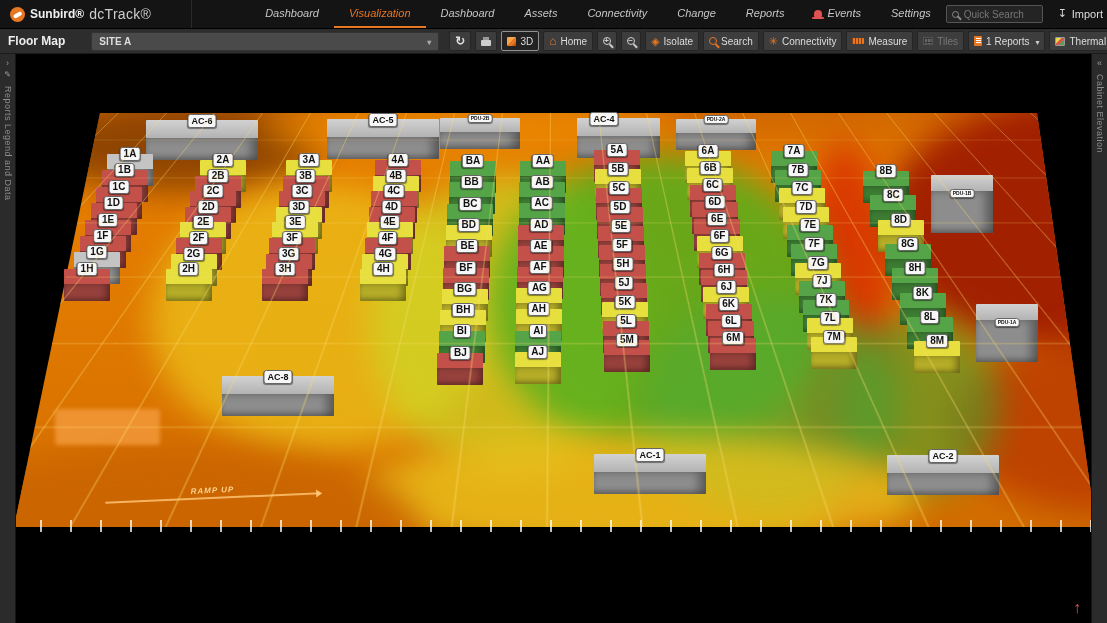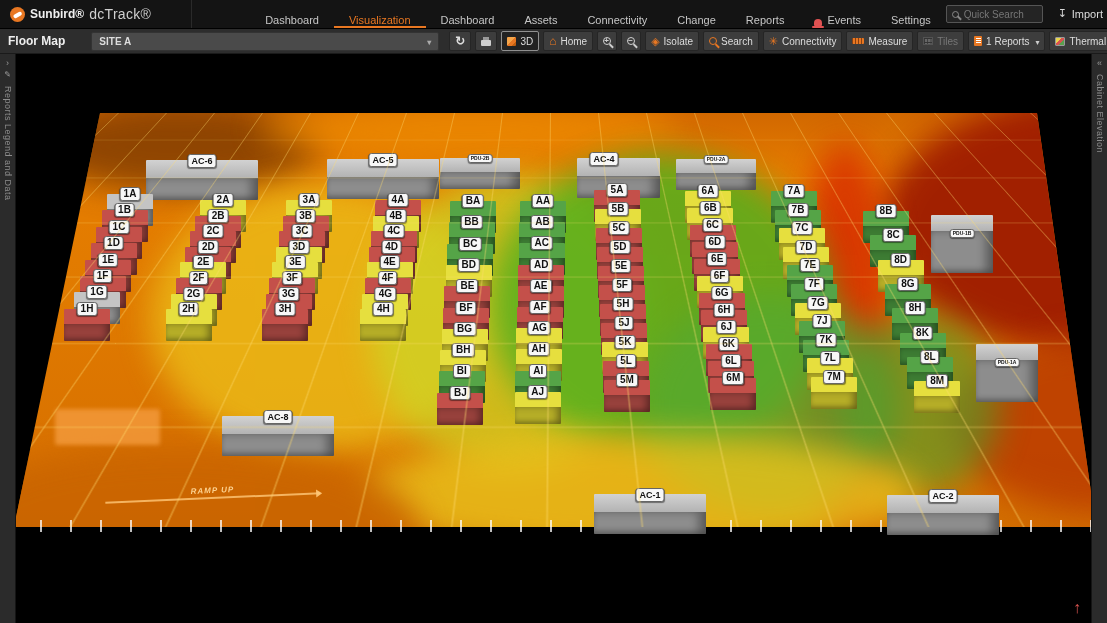--- a/index.html
+++ b/index.html
@@ -7,21 +7,21 @@
   .app { position: relative; width: 1107px; height: 623px; background: #000; overflow: hidden; display: flex; flex-direction: column; }
 
   
   .topnav { height: 28px; background: #141414; display: flex; align-items: center; padding: 0 10px; flex: none; }
   .brand { display: flex; align-items: center; gap: 5px; padding-right: 40px; border-right: 1px solid #2a2a2a; height: 100%; }
   .logo { width: 15px; height: 15px; border-radius: 50%; background: #e87722; position: relative; display: inline-block; }
   .logo::after { content: ""; position: absolute; left: 3px; top: 6px; width: 9px; height: 3.5px; background: #fff; border-radius: 2px; transform: rotate(-28deg); }
   .brand1 { color: #f0f0f0; font-weight: bold; font-size: 12px; }
   .brand2 { color: #cfcfcf; font-size: 14px; letter-spacing: .3px; }
   .navitems { display: flex; align-items: stretch; height: 100%; margin-left: 58px; }
-  .nav-item { display: flex; align-items: flex-end; gap: 5px; padding: 0 15px; font-size: 11px; color: #c6c6c6; cursor: pointer; border-bottom: 2px solid transparent; }
+  .nav-item { display: flex; align-items: center; gap: 5px; padding: 0 15px; font-size: 11px; color: #c6c6c6; cursor: pointer; border-bottom: 2px solid transparent; font-style: italic; }
   .nav-item.active { color: #e87722; border-bottom-color: #e87722; }
   .nav-right { margin-left: auto; display: flex; align-items: center; gap: 14px; }
   .searchbox { display: flex; align-items: center; gap: 5px; width: 97px; height: 18px; background: #242424; border: 1px solid #555; border-radius: 2px; padding: 0 5px; }
   .searchbox input { background: transparent; border: none; outline: none; color: #bbb; font-size: 10px; width: 74px; font-family: "Liberation Sans", sans-serif; }
   .searchbox input::placeholder { color: #777; }
   .nr-item { display: flex; align-items: center; gap: 4px; color: #ddd; font-size: 11px; cursor: pointer; }
   .caret::after { content: "▾"; font-size: 8px; color: #aaa; margin-left: 2px; }
 
   
   .ic { display: inline-block; position: relative; flex: none; }
@@ -83,21 +83,21 @@
                       repeating-linear-gradient(0deg, rgba(255,220,110,.32) 0 1.5px, transparent 1.5px 48px);
     transform: perspective(500px) rotateX(50deg); transform-origin: 50% 0; opacity: .75; }
   .p-tile { position: absolute; left: 55px; top: 355px; width: 105px; height: 36px; background: #f2993a; opacity: .85; filter: blur(2px); border-radius: 2px; }
   .floor-ticks { position: absolute; left: 10px; top: 466px; width: 1090px; height: 12px; background: repeating-linear-gradient(90deg, rgba(255,255,255,.75) 0 2px, transparent 2px 30px); }
   .ramp { position: absolute; left: 105px; top: 432px; width: 215px; transform: rotate(-2.5deg); }
   .ramp-label { display: block; text-align: center; font-size: 8px; font-style: italic; font-weight: bold; letter-spacing: 1px; color: rgba(255,215,150,.95); margin-bottom: 2px; }
   .ramp-line { position: relative; height: 1.5px; background: rgba(255,200,120,.8); }
   .ramp-line::after { content: ""; position: absolute; right: -2px; top: -3px; border-left: 6px solid rgba(255,200,120,.9); border-top: 4px solid transparent; border-bottom: 4px solid transparent; }
 
   
-  #scene-layer { position: absolute; inset: 0; z-index: 2; margin-top: 40px; }
+  #scene-layer { position: absolute; inset: 0; z-index: 2; }
   .cab { position: absolute; width: 46px; }
   .cab .face { height: 15px; border-radius: 1px 1px 0 0; }
   .cab .front { height: 17px; border-radius: 0 0 1px 1px; box-shadow: inset -5px 0 6px rgba(0,0,0,.28), inset 0 -3px 4px rgba(0,0,0,.18); }
   .pill { position: absolute; top: -7px; left: 50%; transform: translateX(-50%); background: #f7f7f7; border: 1px solid #666; border-radius: 3px; padding: 0 3px; font-size: 10px; font-weight: bold; color: #111; line-height: 12px; white-space: nowrap; box-shadow: 0 1px 1px rgba(0,0,0,.45); z-index: 3; }
   .equip { position: absolute; }
   .equip .top { background: linear-gradient(#d2d2d2, #b3b3b3); border-radius: 1px 1px 0 0; }
   .equip .front { background: #8d8d8d; box-shadow: inset -8px 0 8px rgba(0,0,0,.3), inset 0 -3px 5px rgba(0,0,0,.2); border-radius: 0 0 1px 1px; }
   .equip-ac { width: 112px; }
   .equip-ac .top { height: 18px; } .equip-ac .front { height: 22px; }
   .equip-ac .pill { font-size: 9px; top: -6px; }

